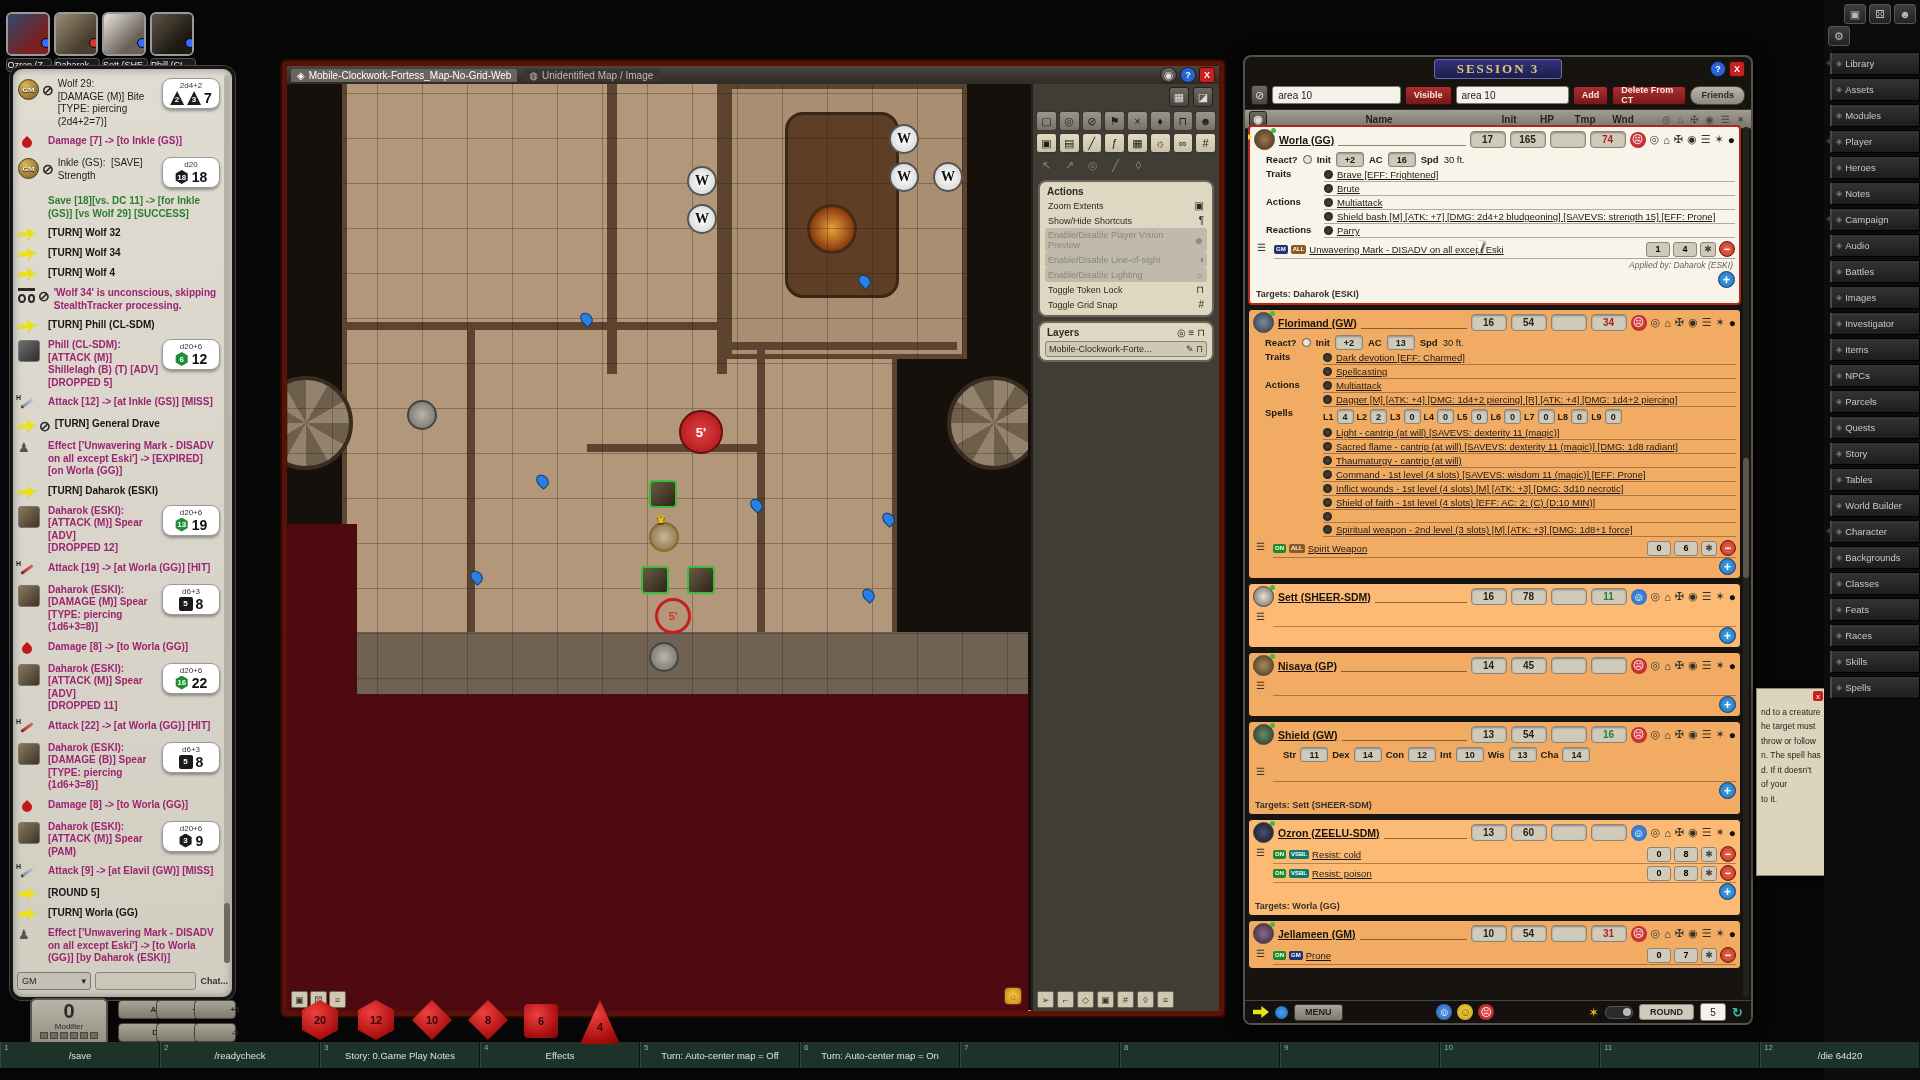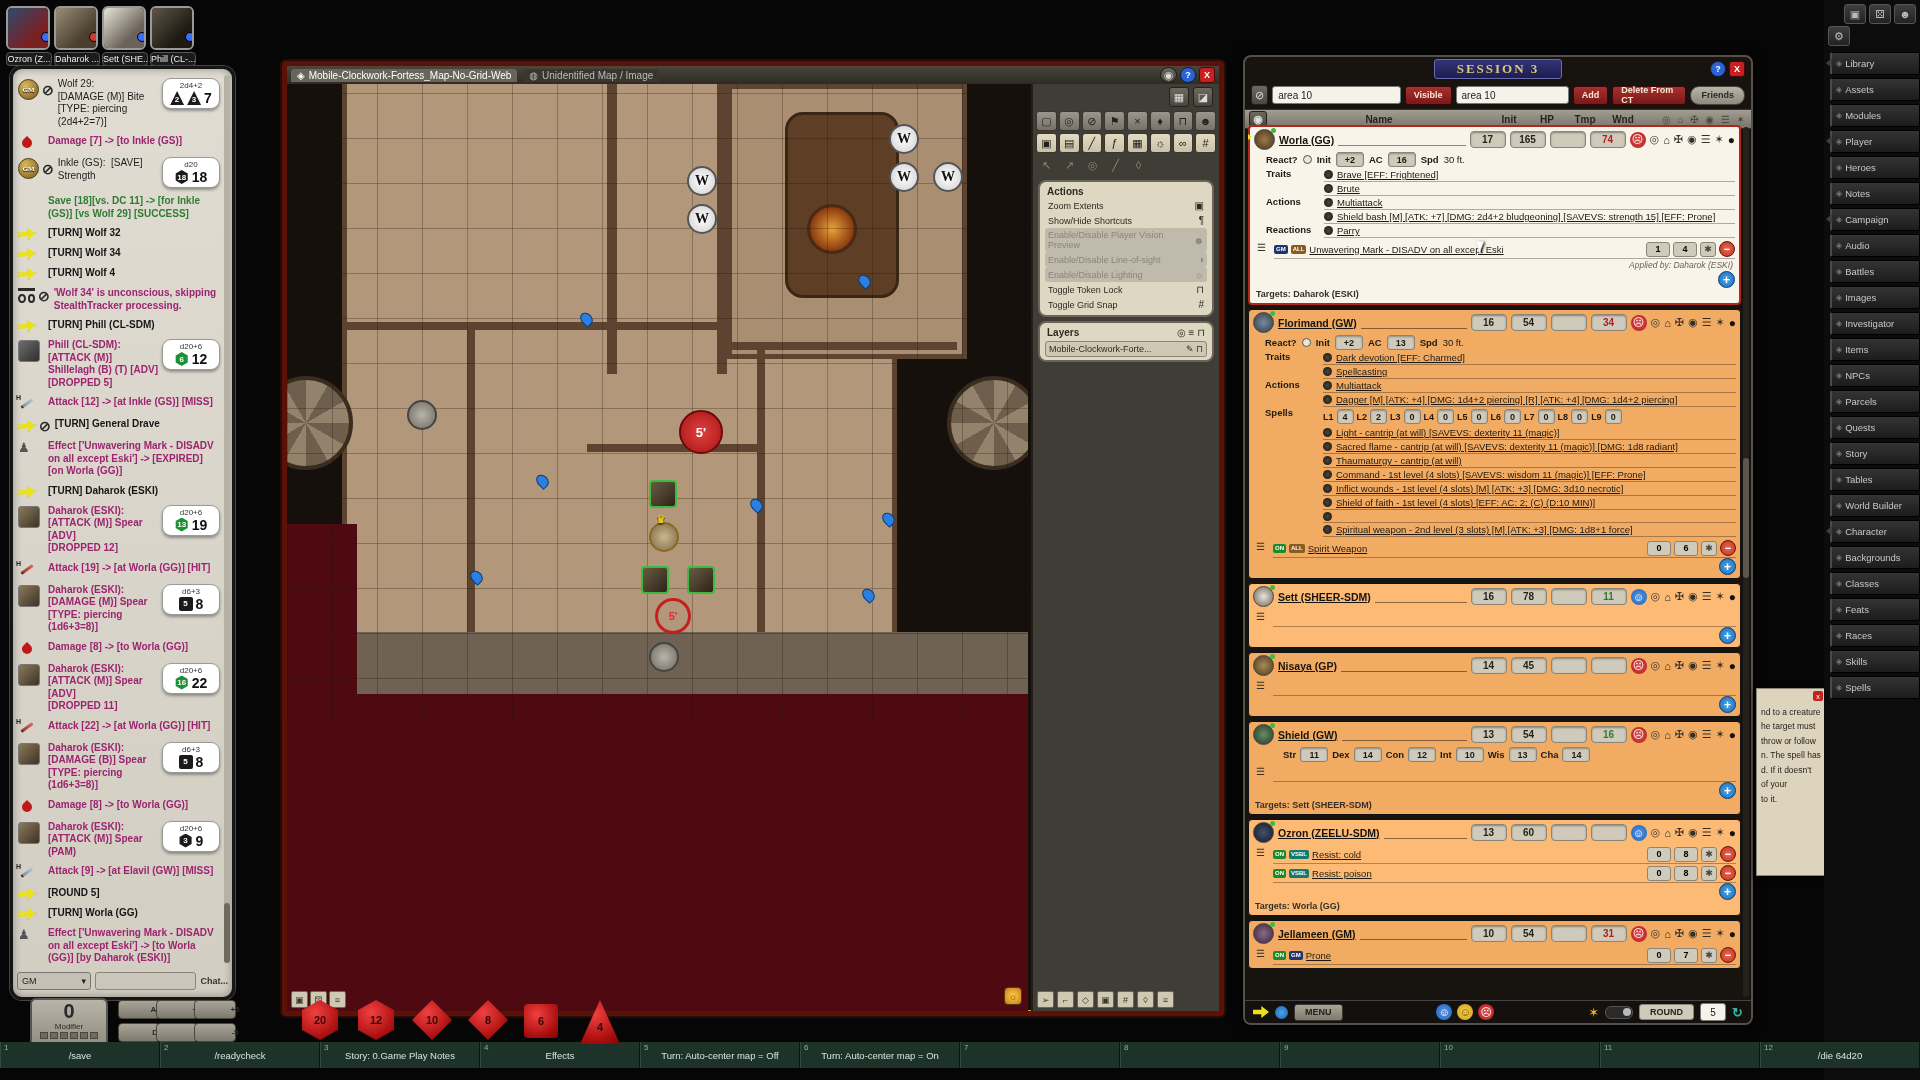--- a/index.html
+++ b/index.html
@@ -1,18 +1,18 @@
 <!DOCTYPE html>
 <html><head>
 <meta charset="utf-8">
 <style>
   html,body{margin:0;padding:0;background:#060606;width:1920px;height:1080px;overflow:hidden;
     font-family:"Liberation Sans",sans-serif;-webkit-font-smoothing:antialiased;}
   
-  #party-bar{position:absolute;left:6px;top:6px;width:210px;height:62px;}
+  #party-bar{position:absolute;left:6px;top:12px;width:210px;height:62px;}
   .pmember{position:absolute;top:0;width:42px;}
   .pframe{width:40px;height:40px;border:2px solid #9a9a9a;border-radius:6px;background:#222;position:relative;overflow:hidden;}
   .pframe .img{position:absolute;inset:0;}
   .pdot{position:absolute;right:-3px;bottom:6px;width:8px;height:8px;border-radius:50%;border:1px solid #000;}
   .pname{margin-top:2px;background:#1b1b1b;border:1px solid #555;border-radius:4px;color:#eee;font-size:9px;
     text-align:center;padding:1px 0;white-space:nowrap;overflow:hidden;width:44px;}
   
   #chat-window{position:absolute;left:10px;top:66px;width:219px;height:928px;background:linear-gradient(#e0dcd2,#d2cec2);
     border:3px solid #161616;border-radius:12px;box-shadow:0 0 0 1px #444, inset 0 0 8px rgba(0,0,0,.35);}
   #chat-list{position:absolute;left:3px;top:4px;right:10px;bottom:30px;overflow:hidden;}

